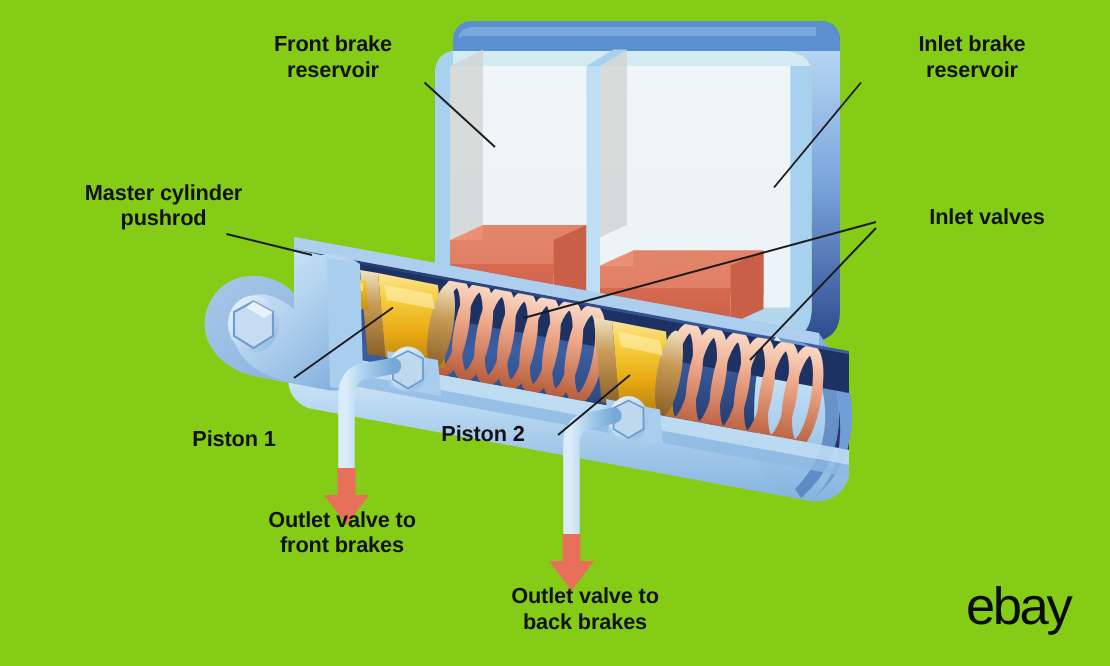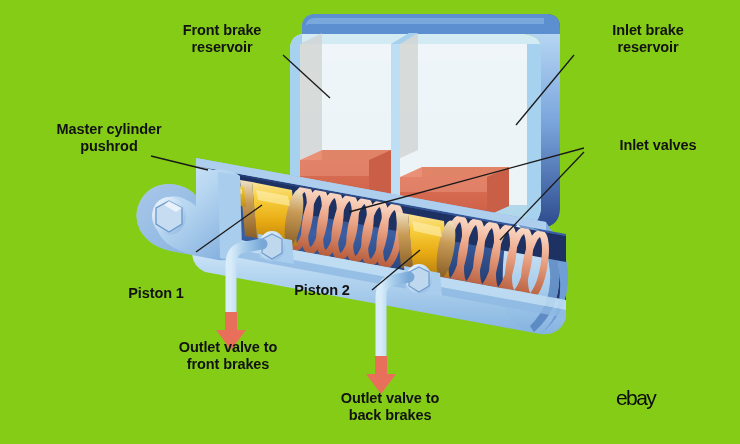--- a/index.html
+++ b/index.html
@@ -38,24 +38,24 @@
   #lbl-back-reservoir  { left: 578px; top: 22px; width: 140px; }
   #lbl-pushrod         { left: 34px;  top: 121px; width: 150px; }
   #lbl-inlet-valves    { left: 588px; top: 137px; width: 140px; }
   #lbl-piston1         { left: 116px; top: 253px; width: 80px; margin-top: 32px; }
   #lbl-piston2         { left: 282px; top: 282px; width: 80px; }
   #lbl-outlet-front    { left: 160px; top: 339px; width: 136px; }
   #lbl-outlet-back     { left: 322px; top: 390px; width: 136px; }
 
   #ebay-logo {
     position: absolute;
-    left: 616px;
+    left: 644px;
     top: 387px;
     font-family: "Liberation Sans", sans-serif;
-    font-size: 21px;
+    font-size: 35px;
     font-weight: 400;
     letter-spacing: -1.6px;
     color: #0b0b0b;
     line-height: 1;
   }
 </style>
 </head>
 <body>
 
 <div id="stage">

